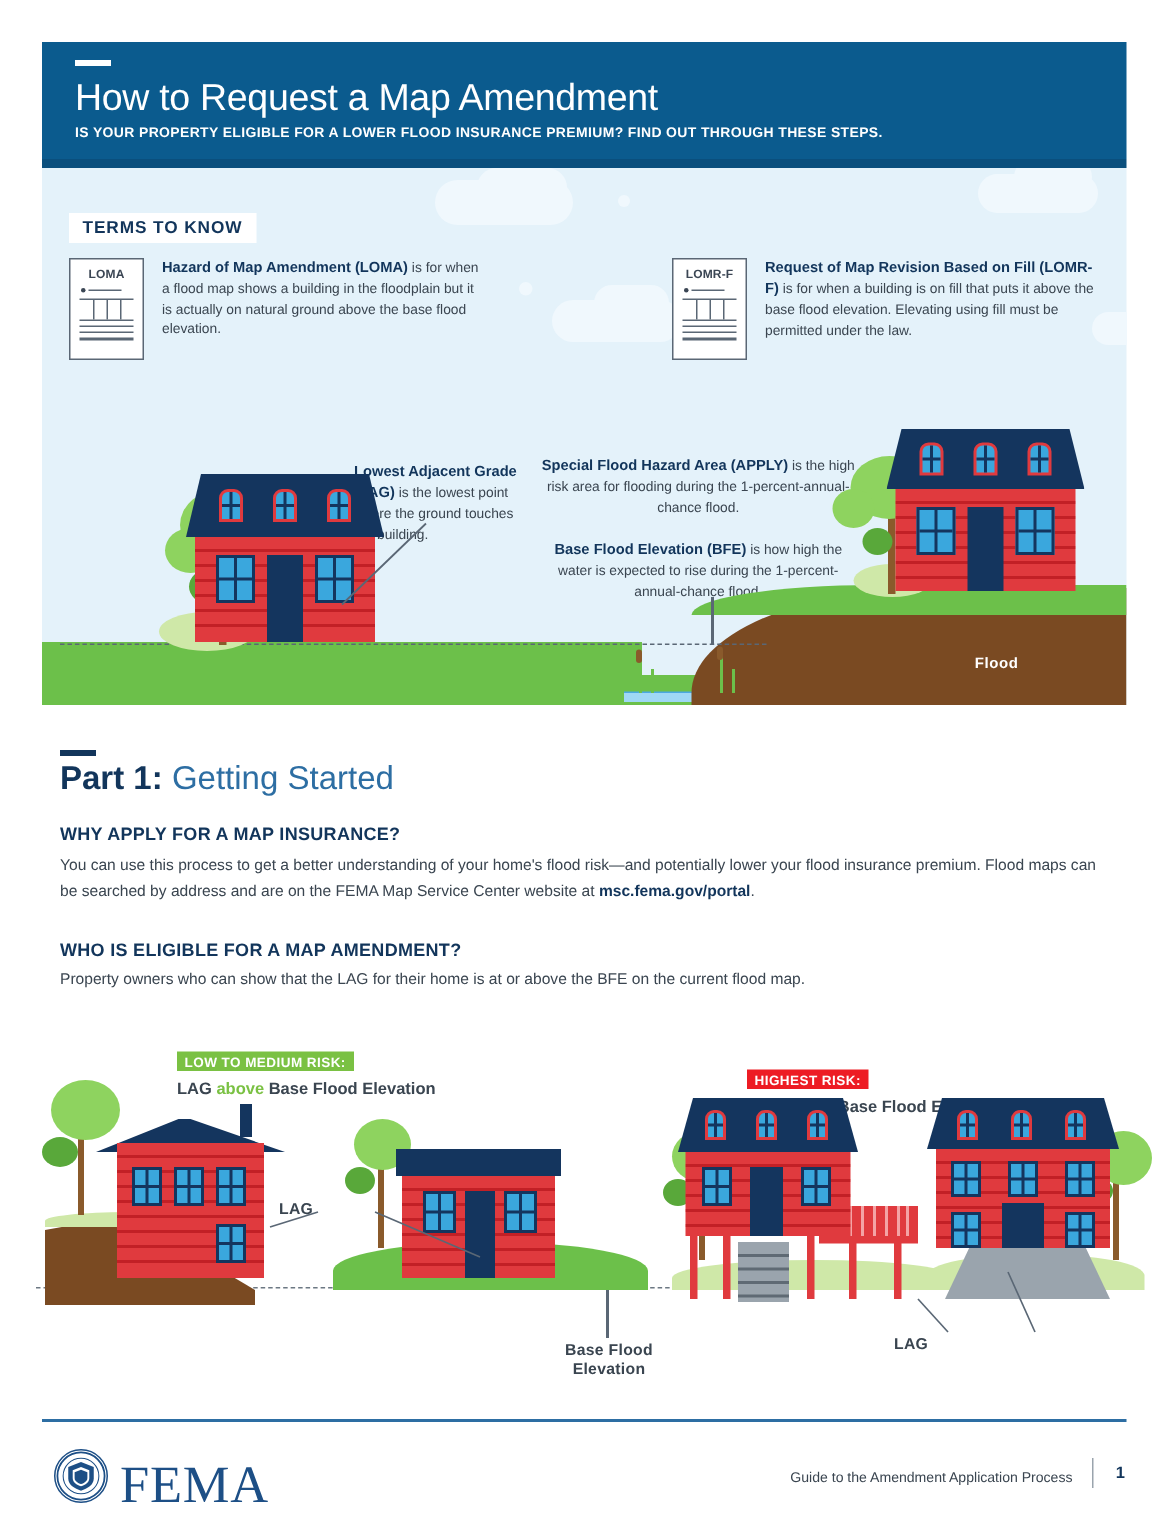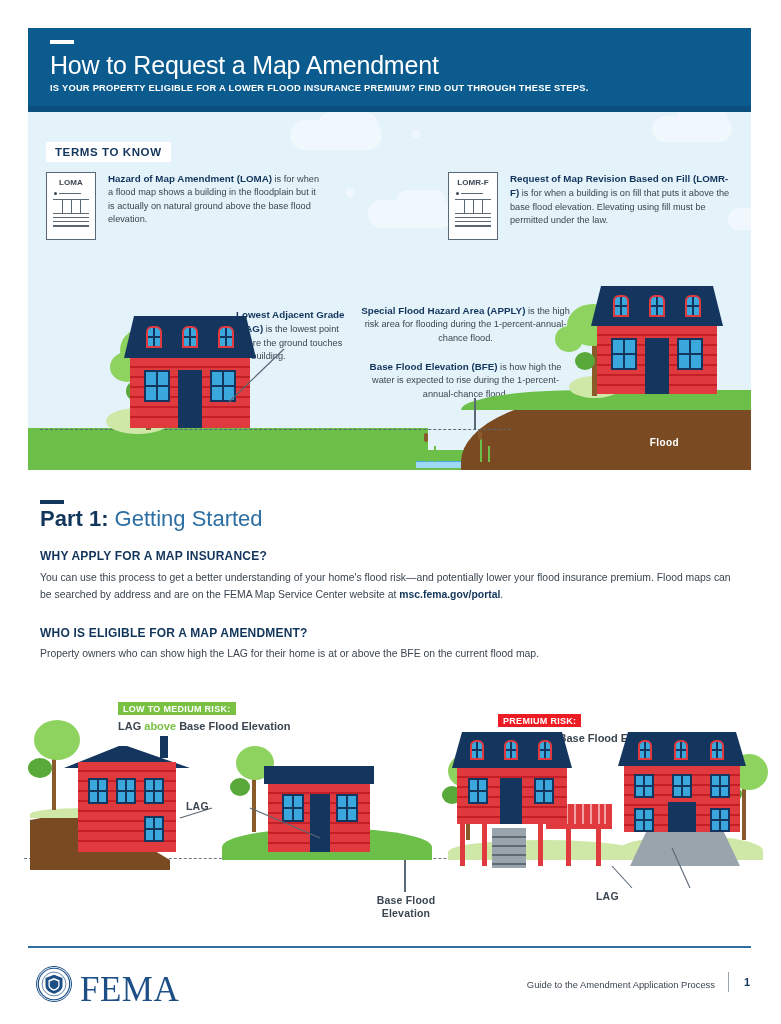--- a/index.html
+++ b/index.html
@@ -354,33 +354,33 @@
   <div class="part-title">
     <b>Part 1:</b><span> Getting Started</span>
   </div>
 
   <div class="q-head" style="top:549px;">WHY APPLY FOR A MAP INSURANCE?</div>
   <div class="q-body" style="top:570px;">
     <span>You can use this process to get a better understanding of your home's flood risk—and potentially lower your flood insurance premium. Flood maps can be searched by address and are on the FEMA Map Service Center website at </span><b>msc.fema.gov/portal</b><span>.</span>
   </div>
 
   <div class="q-head" style="top:626px;">WHO IS ELIGIBLE FOR A MAP AMENDMENT?</div>
-  <div class="q-body" style="top:646px;">Property owners who can show high the LAG for their home is at or above the BFE on the current flood map.</div>
+  <div class="q-body" style="top:646px;">Property owners who can show that the LAG for their home is at or above the BFE on the current flood map.</div>
 
   <div class="lower">
 
     <div class="risk-block" style="left:118px;top:10px;">
       <span class="risk-tag" style="background:#7ac143">LOW TO MEDIUM RISK:</span>
       <div class="risk-sub">
         <span>LAG </span><span style="color:#7ac143">above</span><span> Base Flood Elevation</span>
       </div>
     </div>
 
     <div class="risk-block" style="left:498px;top:22px;">
-      <span class="risk-tag" style="background:#ed1c24">PREMIUM RISK:</span>
+      <span class="risk-tag" style="background:#ed1c24">HIGHEST RISK:</span>
       <div class="risk-sub">
         <span>LAG </span><span style="color:#ed1c24">below</span><span> Base Flood Elevation</span>
       </div>
     </div>
 
     <div class="bfe-dash-2"></div>
     <div class="bfe-tick-2"></div>
 
     <div class="mound" style="left:30px;top:122px;width:140px;height:60px;clip-path:polygon(0 10px,56px 0,140px 50px,140px 60px,0 60px);"></div>
     <div class="grass-light" style="left:30px;top:120px;width:110px;height:10px;"></div>

